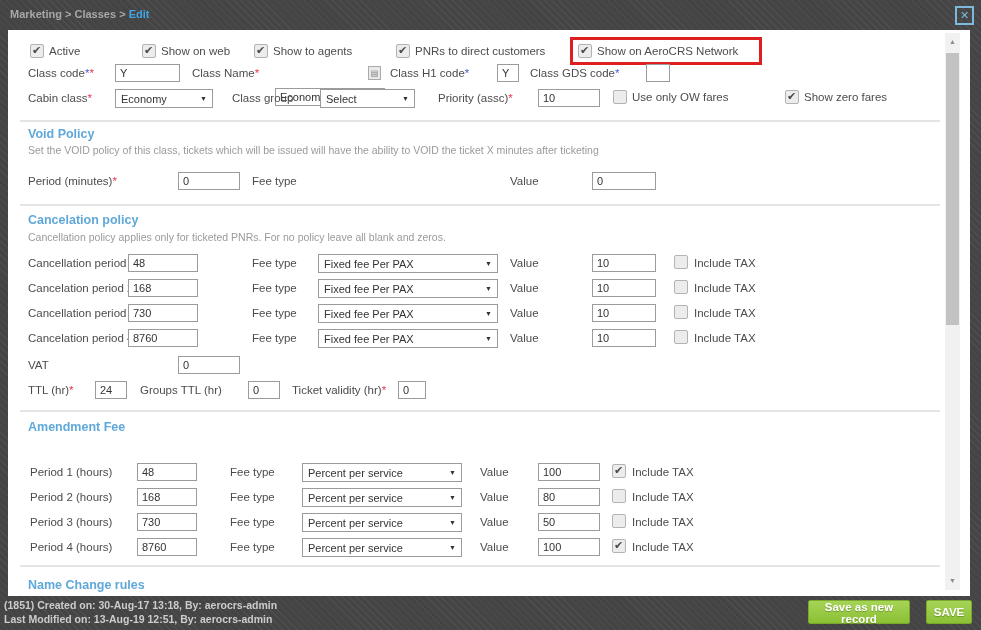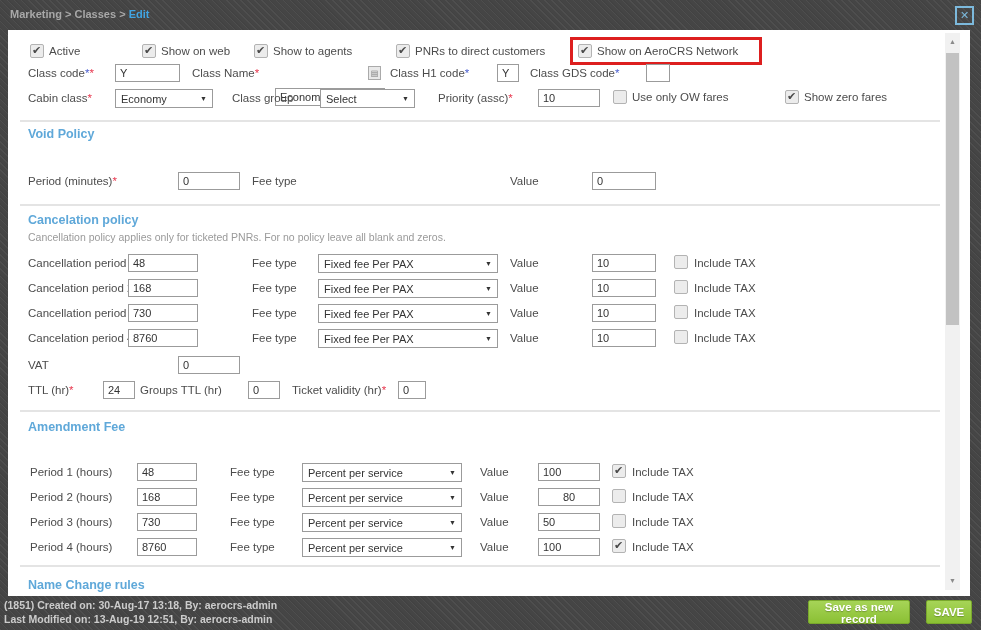--- a/index.html
+++ b/index.html
@@ -88,20 +88,21 @@
   <span class="lbl" style="left:430px;top:62px"><span>Priority (assc)</span><span class="ast-r">*</span></span>
   <input class="inp" style="left: 530px; top: 59px; width: 62px;" value="10">
   <span class="cb" style="left:605px;top:60px"></span>
   <span class="lbl" style="left:624px;top:61px">Use only OW fares</span>
   <span class="cb checked" style="left:777px;top:60px"></span>
   <span class="lbl" style="left:796px;top:61px">Show zero fares</span>
 
   <div class="divider" style="top:90px"></div>
 
   <div class="sec-title" style="top:97px">Void Policy</div>
+  <div class="sec-desc" style="top:114px">Set the VOID policy of this class, tickets which will be issued will have the ability to VOID the ticket X minutes after ticketing</div>
   <span class="lbl" style="left:20px;top:145px"><span>Period (minutes)</span><span class="ast-r">*</span></span>
   <input class="inp" style="left: 170px; top: 142px; width: 62px;" value="0">
   <span class="lbl" style="left:244px;top:145px">Fee type</span>
   <span class="lbl" style="left:502px;top:145px">Value</span>
   <input class="inp" style="left: 584px; top: 142px; width: 64px;" value="0">
 
   <div class="divider" style="top:174px"></div>
 
   <div class="sec-title" style="top:183px">Cancelation policy</div>
   <div class="sec-desc" style="top:201px">Cancellation policy applies only for ticketed PNRs. For no policy leave all blank and zeros.</div>
@@ -151,21 +152,21 @@
     </div>
   <span class="lbl" style="left:502px;top:302px">Value</span>
   <input class="inp" style="left: 584px; top: 299px; width: 64px;" value="10">
   <span class="cb" style="left:666px;top:300px"></span>
   <span class="lbl" style="left:686px;top:302px">Include TAX</span>
 
   <span class="lbl" style="left:20px;top:329px">VAT</span>
   <input class="inp" style="left: 170px; top: 326px; width: 62px;" value="0">
 
   <span class="lbl" style="left:20px;top:354px"><span>TTL (hr)</span><span class="ast-r">*</span></span>
-  <input class="inp" style="left: 87px; top: 351px; width: 32px; margin-left: 8px;" value="24">
+  <input class="inp" style="left: 87px; top: 351px; width: 32px;" value="24">
   <span class="lbl" style="left:132px;top:354px">Groups TTL (hr)</span>
   <input class="inp" style="left: 240px; top: 351px; width: 32px;" value="0">
   <span class="lbl" style="left:284px;top:354px"><span>Ticket validity (hr)</span><span class="ast-r">*</span></span>
   <input class="inp" style="left: 390px; top: 351px; width: 28px;" value="0">
 
   <div class="divider" style="top:380px"></div>
 
   <div class="sec-title" style="top:390px">Amendment Fee</div>
 
   <span class="lbl" style="left:22px;top:436px">Period 1 (hours)</span>
@@ -181,21 +182,21 @@
   <span class="lbl" style="left:624px;top:436px">Include TAX</span>
 
   <span class="lbl" style="left:22px;top:461px">Period 2 (hours)</span>
   <input class="inp" style="left: 129px; top: 458px; width: 60px;" value="168">
   <span class="lbl" style="left:222px;top:461px">Fee type</span>
   <div class="sel" style="left:294px;top:458px;width:160px">
       <span class="sel-txt">Percent per service</span>
       <span class="sel-arrow">▼</span>
     </div>
   <span class="lbl" style="left:472px;top:461px">Value</span>
-  <input class="inp" style="left: 530px; top: 458px; width: 62px; text-align: center;" value="80">
+  <input class="inp" style="left: 530px; top: 458px; width: 62px;" value="80">
   <span class="cb" style="left:604px;top:459px"></span>
   <span class="lbl" style="left:624px;top:461px">Include TAX</span>
 
   <span class="lbl" style="left:22px;top:486px">Period 3 (hours)</span>
   <input class="inp" style="left: 129px; top: 483px; width: 60px;" value="730">
   <span class="lbl" style="left:222px;top:486px">Fee type</span>
   <div class="sel" style="left:294px;top:483px;width:160px">
       <span class="sel-txt">Percent per service</span>
       <span class="sel-arrow">▼</span>
     </div>

